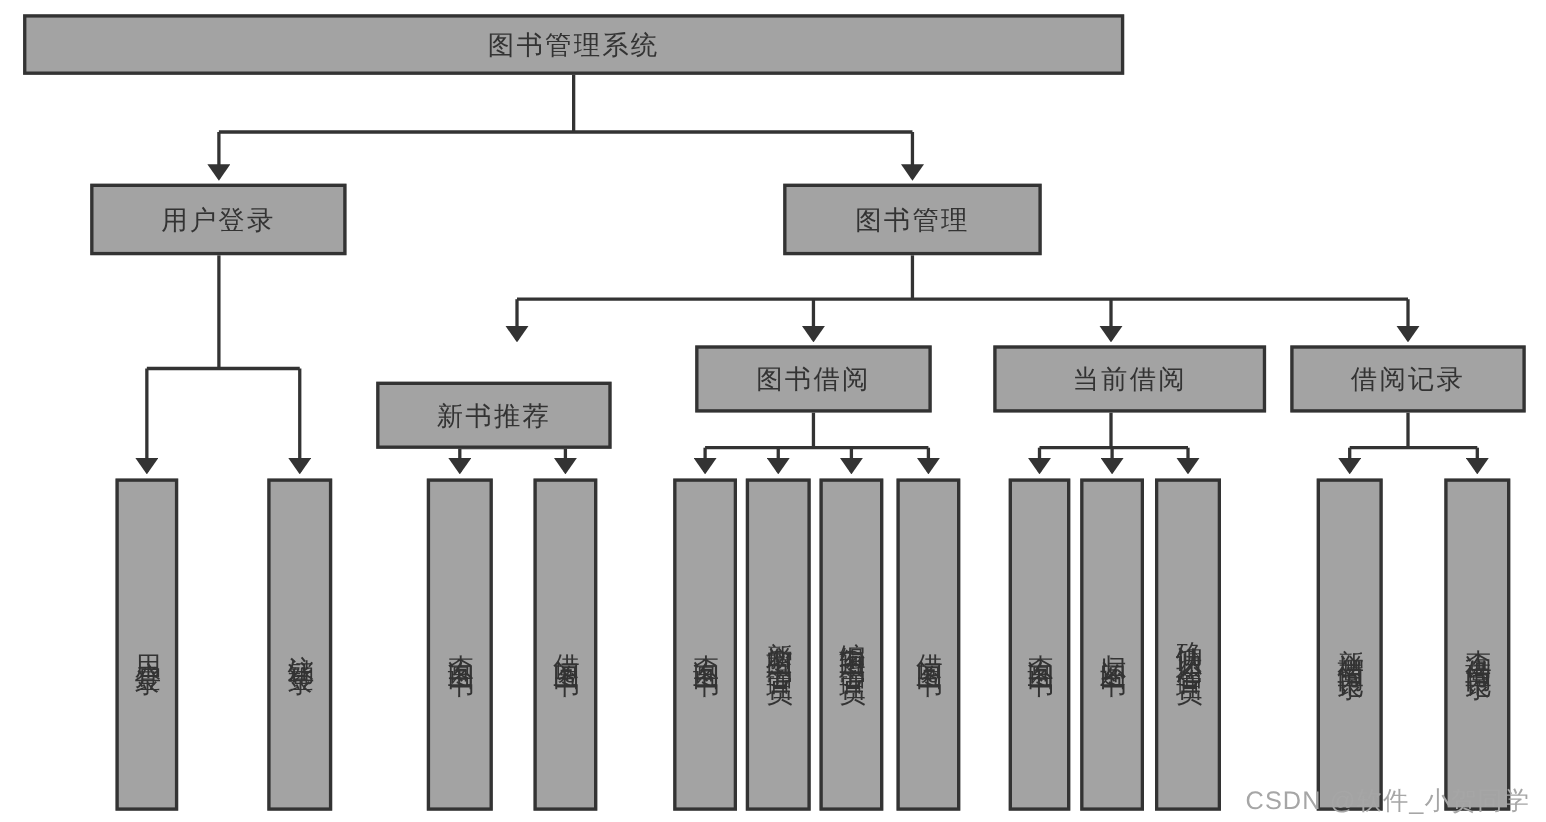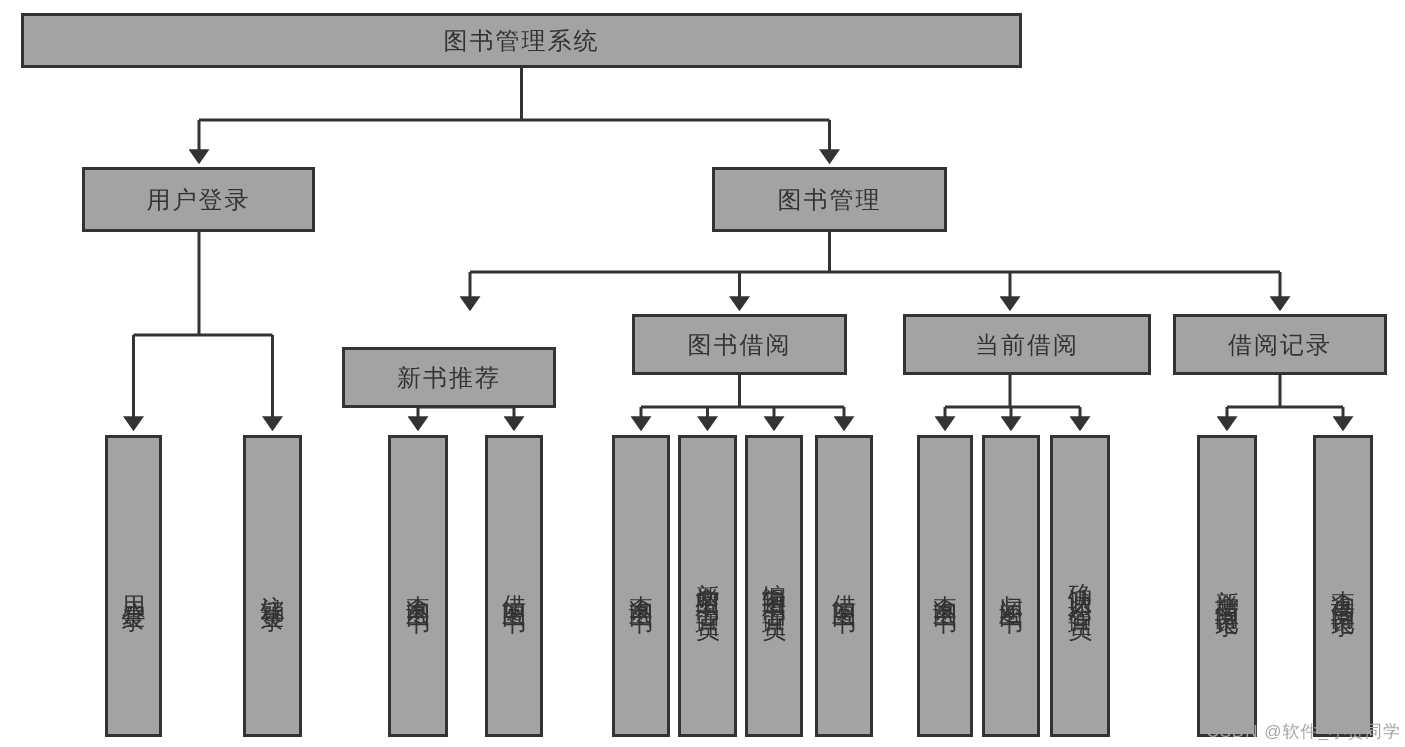--- a/index.html
+++ b/index.html
@@ -51,22 +51,22 @@
   
   .leaf{top:435px;height:302px;}
   .g1a{left:105px;width:57px;} .g1b{left:243px;width:59px;}
   .g2a{left:388px;width:60px;} .g2b{left:485px;width:58px;}
   .g3a{left:612px;width:58px;} .g3b{left:678px;width:59px;}
   .g3c{left:745px;width:58px;} .g3d{left:815px;width:58px;}
   .g4a{left:917px;width:56px;} .g4b{left:982px;width:58px;} .g4c{left:1050px;width:60px;}
   .g5a{left:1197px;width:60px;} .g5b{left:1313px;width:60px;}
   .watermark{
     position:absolute;
-    right:4px;bottom:4px;
-    font-size:17px;
+    right:14px;bottom:4px;
+    font-size:23px;
     letter-spacing:1px;
     color:var(--wm);
     z-index:3;
     margin-left:32px;
   }
 </style>
 </head>
 <body>
 
 <div class="canvas">

